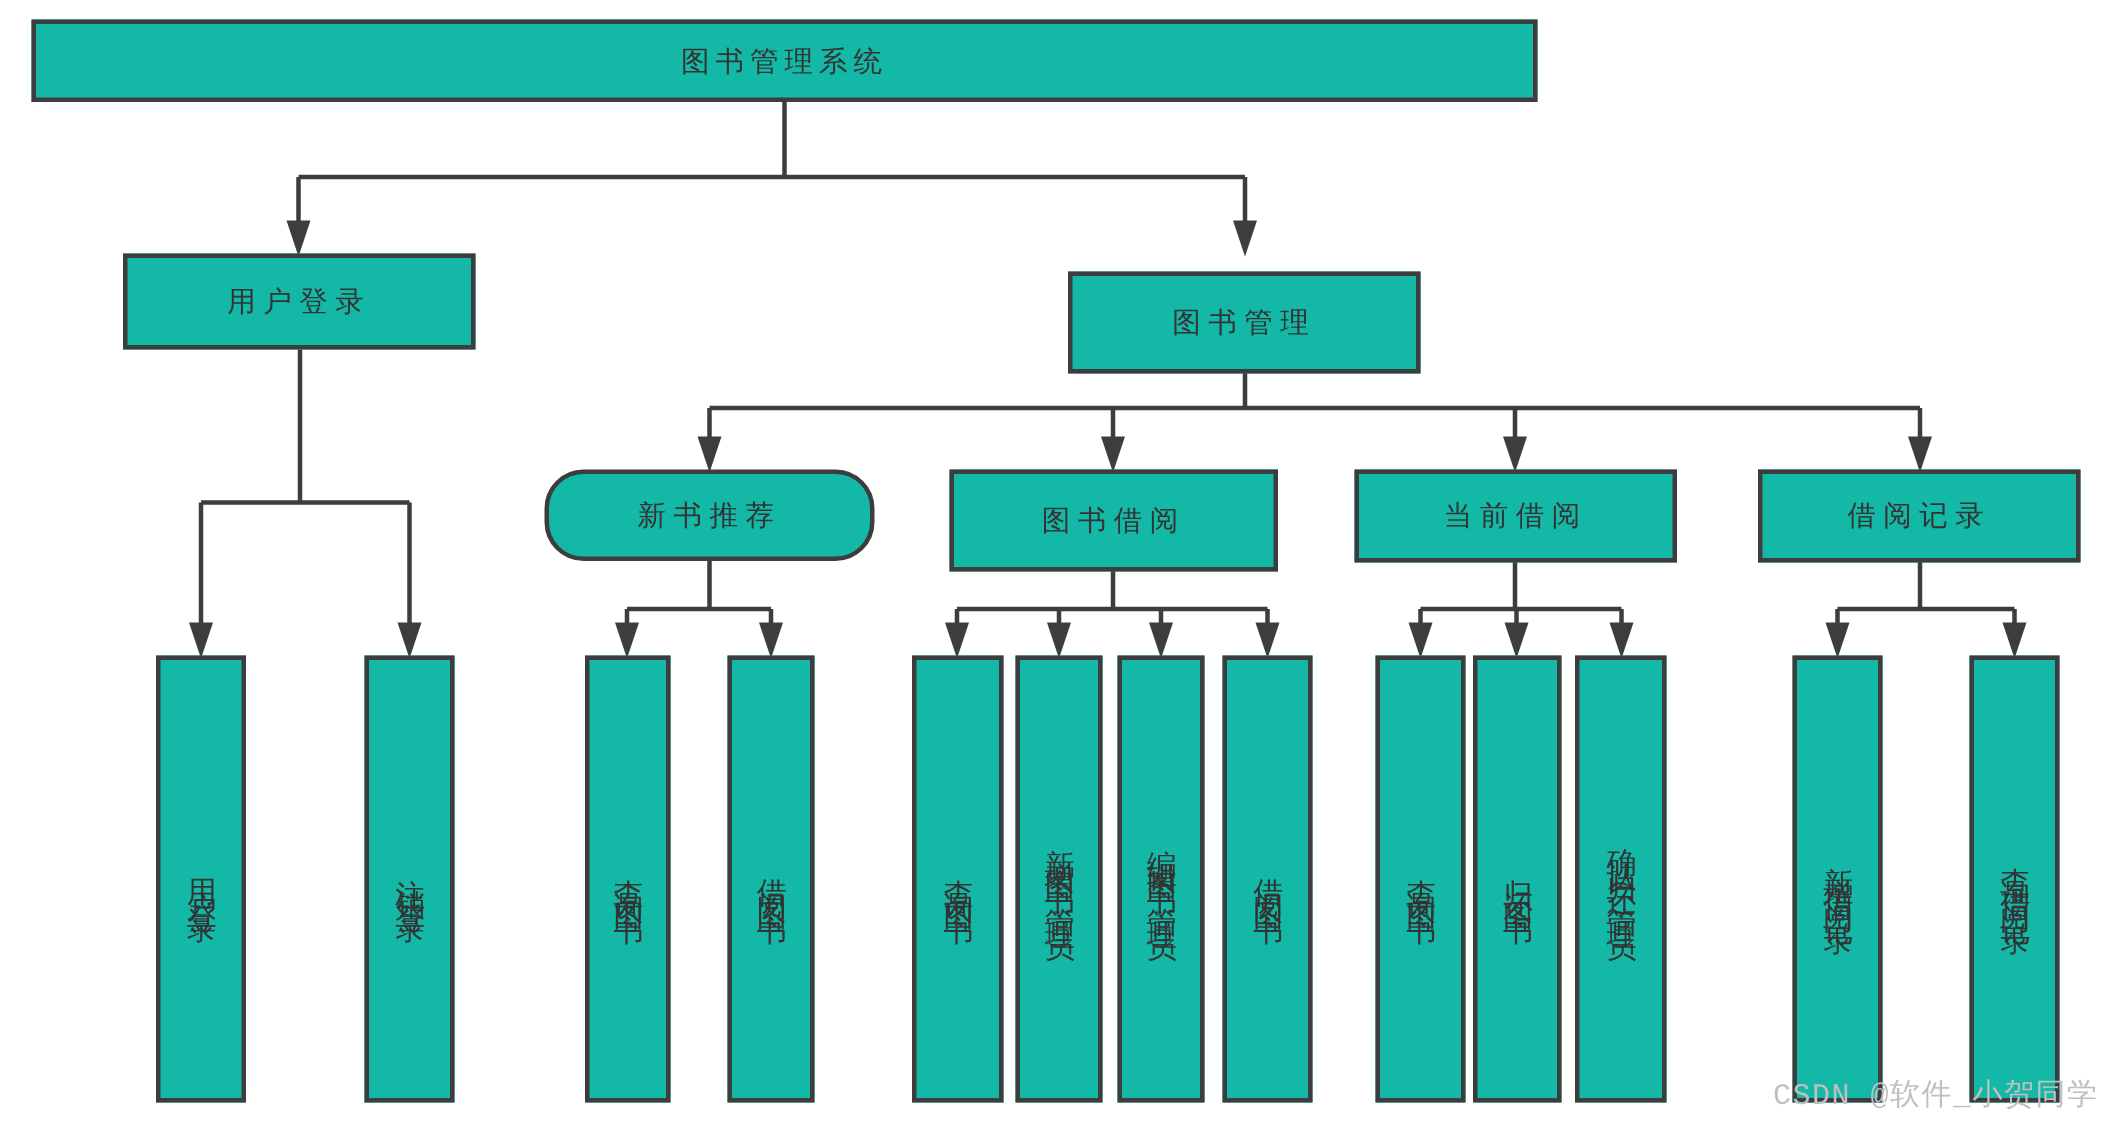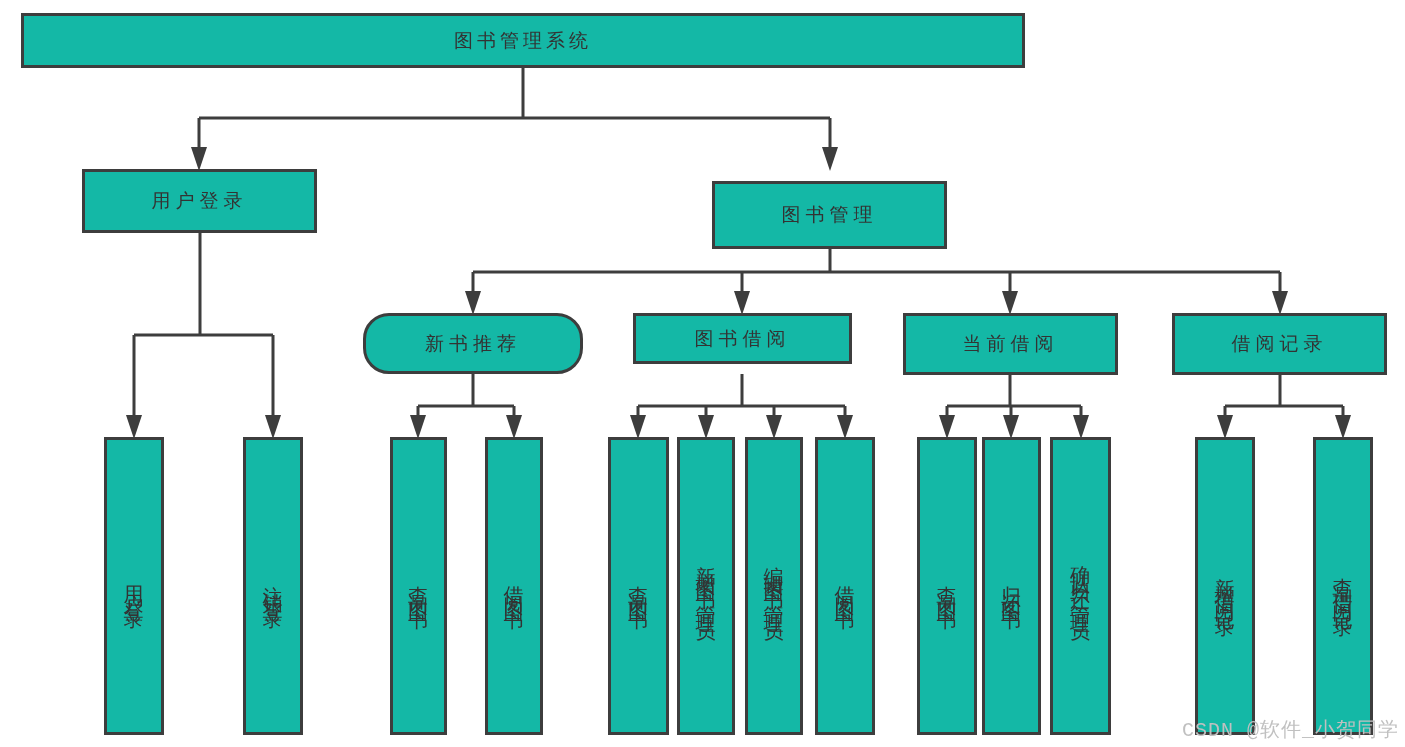--- a/index.html
+++ b/index.html
@@ -77,21 +77,21 @@
     <polygon points="1217,415 1233,415 1225,439"></polygon>
     <polygon points="1335,415 1351,415 1343,439"></polygon>
   </svg>
 
   <div class="node root-node" style="left:21px;top:13px;width:1004px;height:55px;">图书管理系统</div>
 
   <div class="node h-node" style="left:82px;top:169px;width:235px;height:64px;">用户登录</div>
   <div class="node h-node" style="left:712px;top:169px;width:235px;height:68px;margin-top:12px;">图书管理</div>
 
   <div class="node h-node" style="left:363px;top:313px;width:220px;height:61px;border-radius:26px;">新书推荐</div>
-  <div class="node h-node" style="left:633px;top:313px;width:219px;height:51px;">图书借阅</div>
+  <div class="node h-node" style="left:633px;top:313px;width:219px;height:68px;">图书借阅</div>
   <div class="node h-node" style="left:903px;top:313px;width:215px;height:62px;">当前借阅</div>
   <div class="node h-node" style="left:1172px;top:313px;width:215px;height:62px;">借阅记录</div>
 
   <div class="node v-node" style="left:104px;top:437px;width:60px;height:298px;">
     <span class="vlabel">用户登录</span>
   </div>
   <div class="node v-node" style="left:243px;top:437px;width:60px;height:298px;">
     <span class="vlabel">注销登录</span>
   </div>
 

